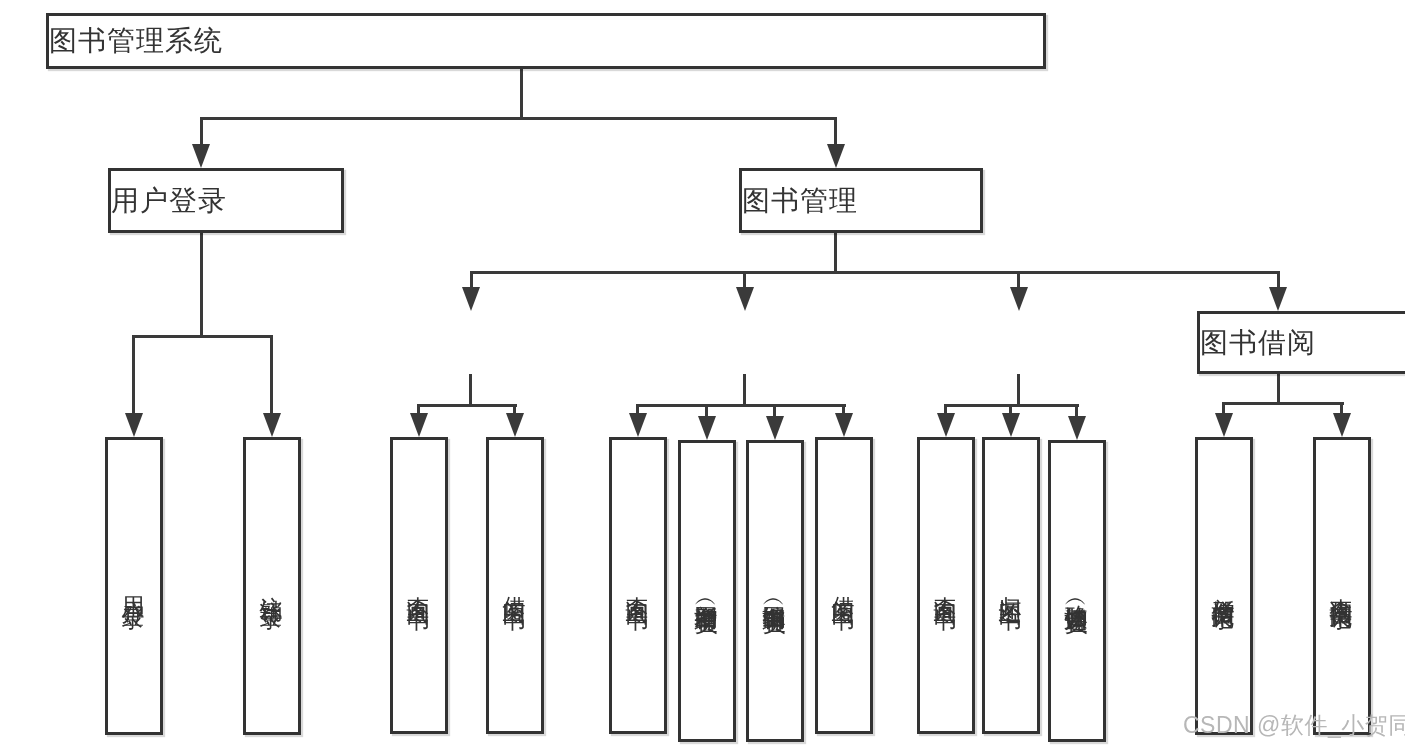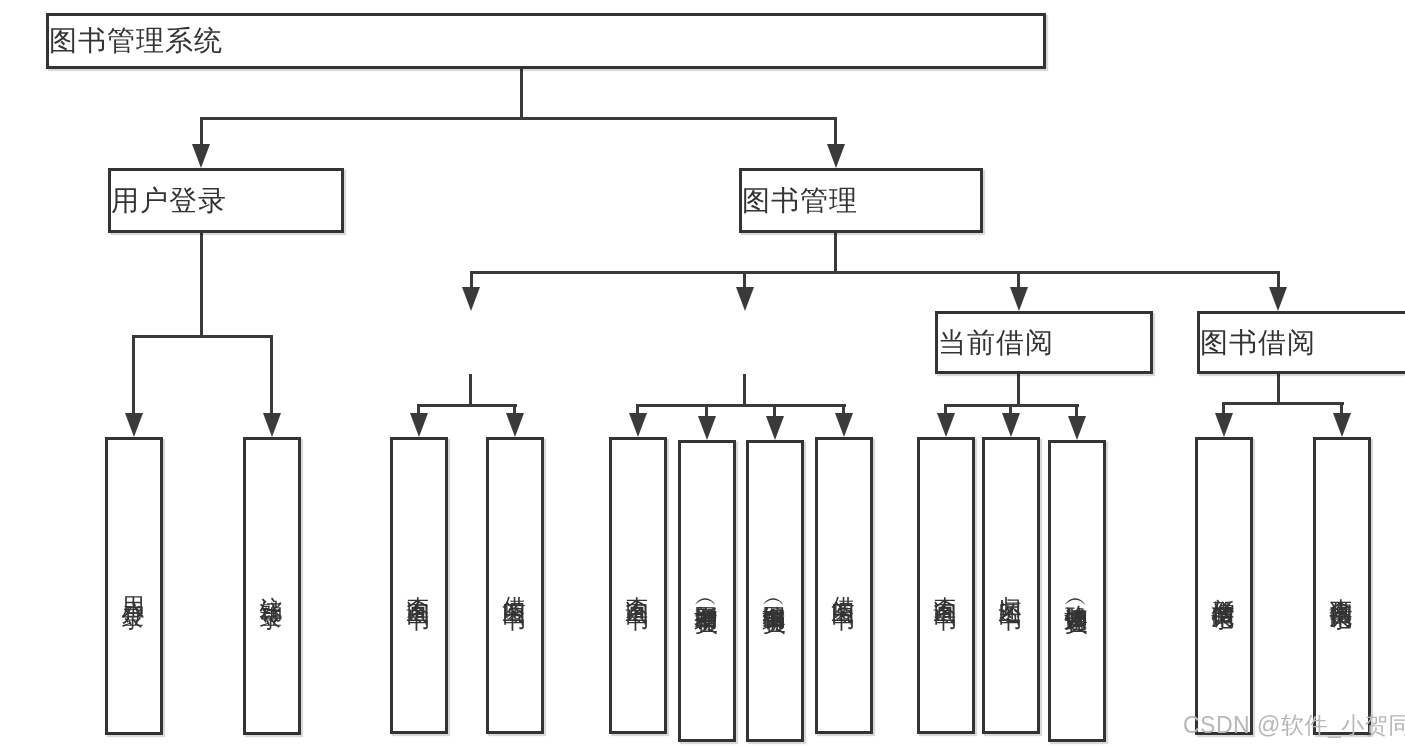--- a/index.html
+++ b/index.html
@@ -127,23 +127,20 @@
     <span>图书管理系统</span>
   </div>
 
   <div class="hbox" style="left:83px;top:168px;width:236px;height:65px;">
     <span>用户登录</span>
   </div>
   <div class="hbox" style="left:714px;top:168px;width:244px;height:65px;">
     <span>图书管理</span>
   </div>
 
-  <div class="hbox" style="left:910px;top:311px;width:218px;height:63px;">
-    <span>当前借阅</span>
-  </div>
   <div class="hbox" style="left:1172px;top:311px;width:213px;height:63px;">
     <span>图书借阅</span>
   </div>
 
   <div class="vbox" style="left:105px;top:437px;height:298px;">
     <span>用户登录</span>
   </div>
   <div class="vbox" style="left:243px;top:437px;height:298px;">
     <span>注销登录</span>
   </div>

